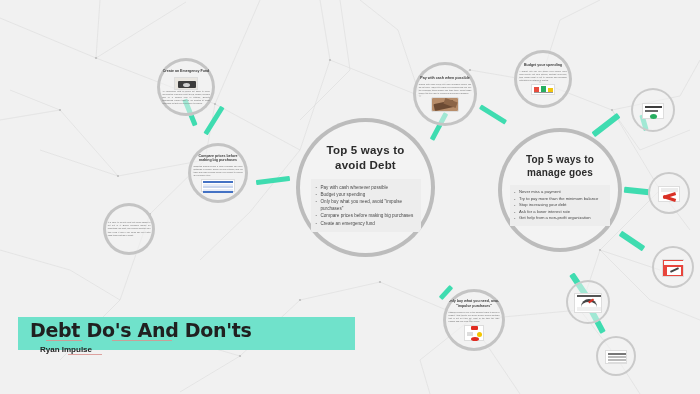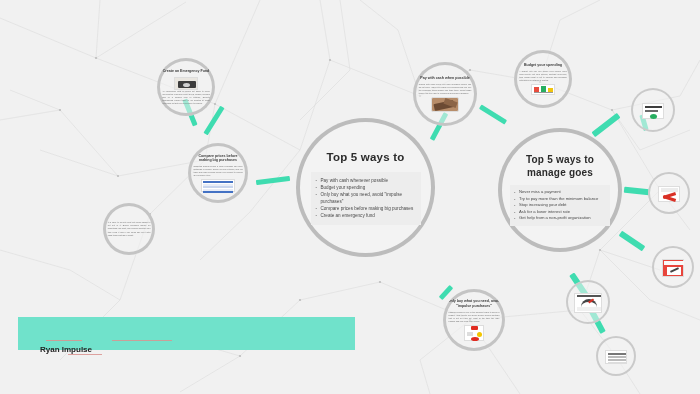--- a/index.html
+++ b/index.html
@@ -180,20 +180,21 @@
   <div class="teal" style="left:624px; top:188px; width:26px; height:6px; transform:rotate(6deg);"></div>
   <div class="teal" style="left:618px; top:238px; width:28px; height:6px; transform:rotate(34deg);"></div>
   <div class="teal" style="left:566px; top:282px; width:26px; height:6px; transform:rotate(56deg);"></div>
   <div class="teal" style="left:584px; top:318px; width:26px; height:6px; transform:rotate(62deg);"></div>
   <div class="teal" style="left:438px; top:290px; width:16px; height:5px; transform:rotate(-48deg);"></div>
   <div class="teal" style="left:636px; top:120px; width:16px; height:5px; transform:rotate(74deg);"></div>
 
   <div class="node ring-thick" id="node-avoid">
     <div class="slide-title">
       <div>Top 5 ways to</div>
+      <div>avoid Debt</div>
     </div>
     <ul class="slide-body">
       <li>Pay with cash whenever possible</li>
       <li>Budget your spending</li>
       <li>Only buy what you need, avoid "impulse purchases"</li>
       <li>Compare prices before making big purchases</li>
       <li>Create an emergency fund</li>
     </ul>
   </div>
 
@@ -308,18 +309,19 @@
     <div class="sub-text"></div>
     <div class="thumb" style="width:22px;height:14px;background:#fff;position:relative;">
       <div style="position:absolute;left:2px;top:2px;width:18px;height:1.5px;background:#777;"></div>
       <div style="position:absolute;left:2px;top:5px;width:18px;height:1.5px;background:#bbb;"></div>
       <div style="position:absolute;left:2px;top:8px;width:18px;height:1.5px;background:#bbb;"></div>
       <div style="position:absolute;left:2px;top:11px;width:18px;height:1.5px;background:#ddd;"></div>
     </div>
   </div>
 
   <div id="title-plate"></div>
+  <div id="main-title">Debt Do's And Don'ts</div>
   <div class="uline" style="left:46px; top:340px; width:36px;"></div>
   <div class="uline" style="left:112px; top:340px; width:60px;"></div>
   <div id="author">Ryan Impulse</div>
   <div class="uline" style="left:68px; top:354px; width:34px;"></div>
 
 </div>
 
 </body></html>

